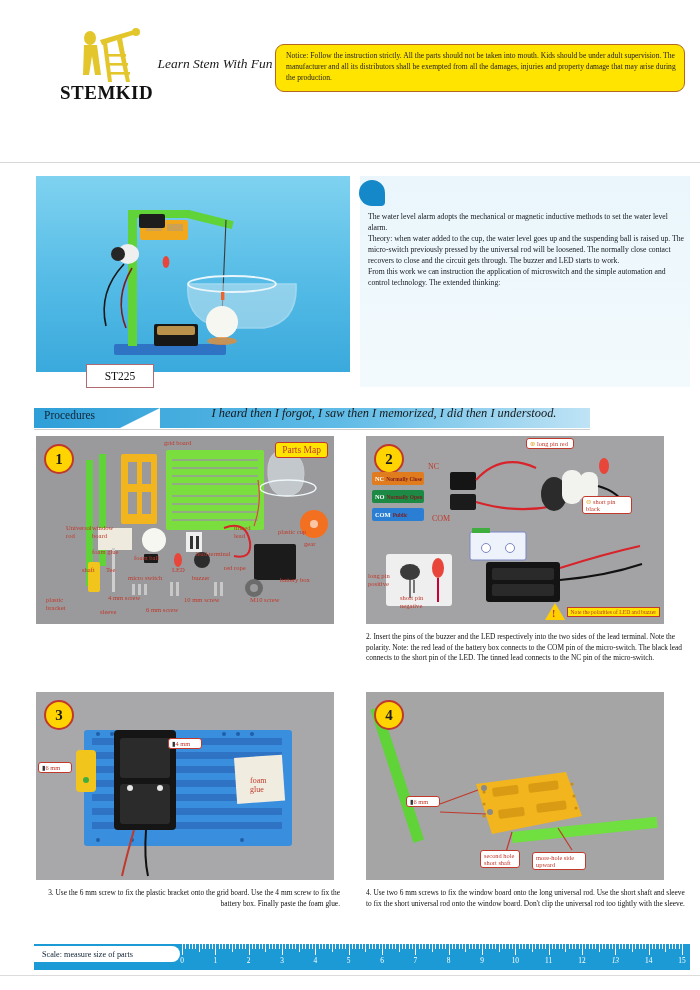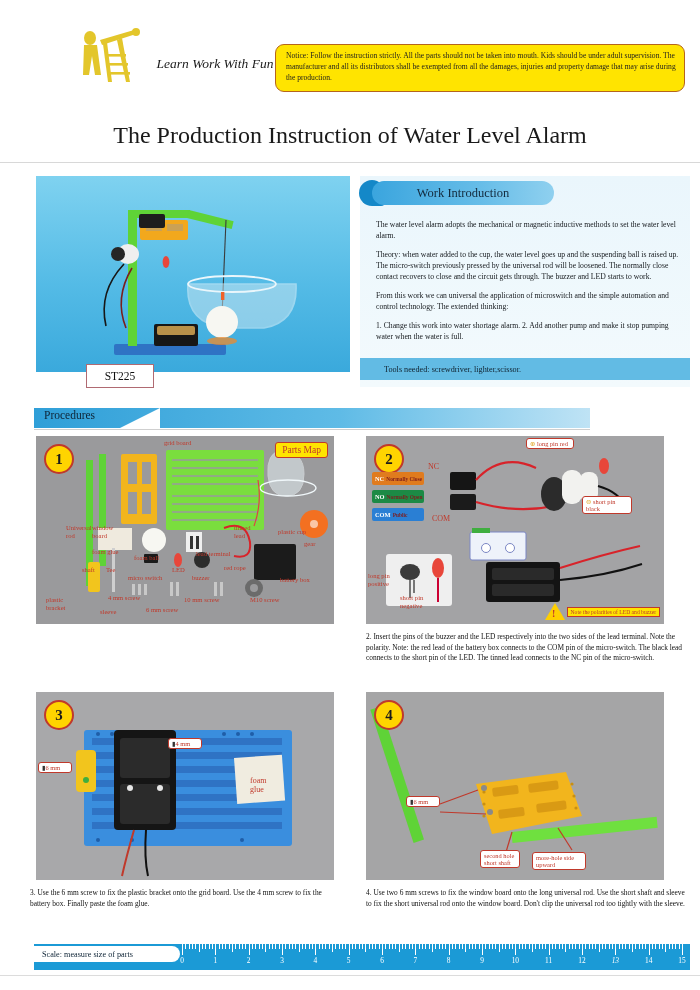--- a/index.html
+++ b/index.html
@@ -25,21 +25,21 @@
         display:flex;align-items:center;justify-content:center;font-size:11.5px;color:#111;}
   .hero-svg{position:absolute;left:0;top:0;width:314px;height:196px;}
 
   
   .wi{position:absolute;left:360px;top:176px;width:330px;height:211px;background:linear-gradient(180deg,#eaf6fc 0%,#f3fafd 100%);}
   .wi-drop{position:absolute;left:359px;top:180px;width:26px;height:26px;background:#1488c8;border-radius:50% 50% 4px 50%;}
   .wi-pill{position:absolute;left:372px;top:181px;width:182px;height:24px;border-radius:12px;
         background:linear-gradient(90deg,#3aa5de 0%,#67bde8 60%,#8fd0ef 100%);
         display:flex;align-items:center;justify-content:center;font-size:12.5px;color:#132a3d;}
   .wi-body{position:absolute;left:368px;top:212px;width:320px;}
-  .wi-body p{margin:8px;font-size:7.7px;line-height:1.42;color:#15191d;}
+  .wi-body p{margin:0;font-size:7.7px;line-height:1.42;color:#15191d;}
   .wi-tools{position:absolute;left:360px;top:358px;width:330px;height:22px;background:#62bbe4;
         display:flex;align-items:center;padding-left:24px;box-sizing:border-box;font-size:8.2px;color:#10212e;}
 
   
   .proc-bar{position:absolute;left:34px;top:408px;width:556px;height:20px;
         background:linear-gradient(90deg,#2f9fd8 0%,#5fbbe6 55%,#bfe3f5 100%);}
   .proc-label{position:absolute;left:44px;top:409px;font-size:11.5px;color:#0e2436;}
   .proc-wedge{position:absolute;left:120px;top:408px;width:40px;height:20px;background:#ffffff;
         clip-path:polygon(100% 0,100% 100%,0 100%);}
   .proc-motto{position:absolute;left:176px;top:406px;width:416px;text-align:center;font-style:italic;font-size:12.4px;color:#15191d;}
@@ -51,21 +51,21 @@
   .p2{left:366px;top:436px;width:298px;height:188px;background:#a3a3a5;}
   .p3{left:36px;top:692px;width:298px;height:188px;background:#a8a8aa;}
   .p4{left:366px;top:692px;width:298px;height:188px;background:#a5a5a6;}
 
   .stepnum{position:absolute;width:26px;height:26px;border-radius:50%;background:#ffd400;border:2px solid #c0392b;
         display:flex;align-items:center;justify-content:center;font-size:15px;font-weight:bold;color:#1a1a1a;z-index:6;}
 
   .cap{position:absolute;font-size:7.4px;line-height:1.42;color:#111;}
   .c1{left:30px;top:632px;width:310px;}
   .c2{left:366px;top:632px;width:320px;}
-  .c3{left:30px;top:888px;width:310px;}
+  .c3{left:30px;top:888px;width:310px;text-align:right;}
   .c4{left:366px;top:888px;width:320px;}
 
   
   .lbl{position:absolute;font-size:6.6px;color:#c0392b;line-height:1.15;z-index:5;}
   .box-lbl{position:absolute;background:#fff;border:1px solid #c0392b;border-radius:3px;z-index:6;
         font-size:6.4px;color:#c0392b;padding:1px 3px;line-height:1.1;}
   .partsmap{position:absolute;right:6px;top:6px;background:#ffe400;border:1.5px solid #c0392b;border-radius:3px;
         padding:2px 6px;font-size:9.5px;color:#c0392b;z-index:7;}
 
   .chip{position:absolute;border-radius:2px;color:#fff;font-size:6.4px;display:flex;align-items:center;
@@ -98,28 +98,28 @@
           <path d="M14 19 h13 l4 30 h-6 l-3 -19 -3 19 h-6 z"></path>
           <path d="M30 14 l34 -10 2 4 -34 11 z"></path>
           <circle cx="66" cy="6" r="4"></circle>
           <path d="M37 16 l5 40 h-4 l-5 -38 z"></path>
           <path d="M52 12 l8 44 h-4 l-9 -42 z"></path>
           <rect x="36" y="28" width="20" height="2.6"></rect>
           <rect x="38" y="37" width="20" height="2.6"></rect>
           <rect x="40" y="46" width="20" height="2.6"></rect>
         </g>
       </svg>
-    </div>
-    <div class="tagline">Learn Work With Fun</div>
+      <div class="brand">STEMKID</div>
+    </div>
+    <div class="tagline">Learn Stem With Fun</div>
     <div class="notice">
       <p>Notice: Follow the instruction strictly. All the parts should not be taken into mouth. Kids should be under adult supervision. The manufacturer and all its distributors shall be exempted from all the damages, injuries and property damage that may arise during the production.</p>
     </div>
   </div>
 
-  <div class="title">The Production Instruction of Water Level Alarm</div>
   <div class="hdr-rule"></div>
 
   <div class="hero">
     <svg class="hero-svg" viewBox="0 0 314 196">
       <rect x="78" y="168" width="112" height="11" rx="2" fill="#2f73c4"></rect>
       <rect x="92" y="34" width="9" height="136" fill="#5fd337"></rect>
       <rect x="92" y="34" width="62" height="8" fill="#5fd337"></rect>
       <rect x="152" y="34" width="46" height="8" fill="#5fd337" transform="rotate(14 152 38)"></rect>
       <rect x="104" y="44" width="48" height="20" rx="2" fill="#f2a81d"></rect>
       <rect x="110" y="48" width="16" height="7" fill="#9a9a9c" opacity=".45"></rect>
@@ -137,32 +137,30 @@
       <rect x="118" y="148" width="44" height="22" rx="2" fill="#171717"></rect>
       <rect x="121" y="150" width="38" height="9" rx="2" fill="#b9914a"></rect>
       <path d="M88 88 q-26 28 -18 62" stroke="#171717" stroke-width="1.6" fill="none"></path>
       <path d="M96 92 q-18 30 -6 60" stroke="#7a1f1f" stroke-width="1.6" fill="none"></path>
     </svg>
     <div class="st-badge">ST225</div>
   </div>
 
   <div class="wi"></div>
   <div class="wi-drop"></div>
-  <div class="wi-pill">Work Introduction</div>
   <div class="wi-body">
     <p>The water level alarm adopts the mechanical or magnetic inductive methods to set the water level alarm.</p>
     <p>Theory: when water added to the cup, the water level goes up and the suspending ball is raised up. The micro-switch previously pressed by the universal rod will be loosened. The normally close contact recovers to close and the circuit gets through. The buzzer and LED starts to work.</p>
-    <p>From this work we can universal the application of microswitch and the simple automation and control technology. The extended thinking:</p>
-    <p>1. Change this work into water shortage alarm. 2. Add another pump and make it stop pumping water when the water is full.</p>
-  </div>
-  <div class="wi-tools">Tools needed: screwdriver, lighter,scissor.</div>
+    <p>From this work we can instruction the application of microswitch and the simple automation and control technology. The extended thinking:</p>
+  </div>
 
   <div class="proc-bar"></div>
   <div class="proc-wedge"></div>
   <div class="proc-label">Procedures</div>
+  <div class="proc-motto">I heard then I forgot, I saw then I memorized, I did then I understood.</div>
   <div class="proc-rule"></div>
 
   <div class="photo p1">
     <svg viewBox="0 0 298 188" width="298" height="188">
       <rect x="50" y="24" width="7" height="126" fill="#5fd337"></rect>
       <rect x="63" y="18" width="7" height="112" fill="#5fd337"></rect>
       <rect x="85" y="18" width="36" height="70" rx="2" fill="#f2b51d"></rect>
       <rect x="92" y="26" width="9" height="22" fill="#9a9a9c"></rect>
       <rect x="106" y="26" width="9" height="22" fill="#9a9a9c"></rect>
       <rect x="92" y="56" width="9" height="22" fill="#9a9a9c"></rect>

